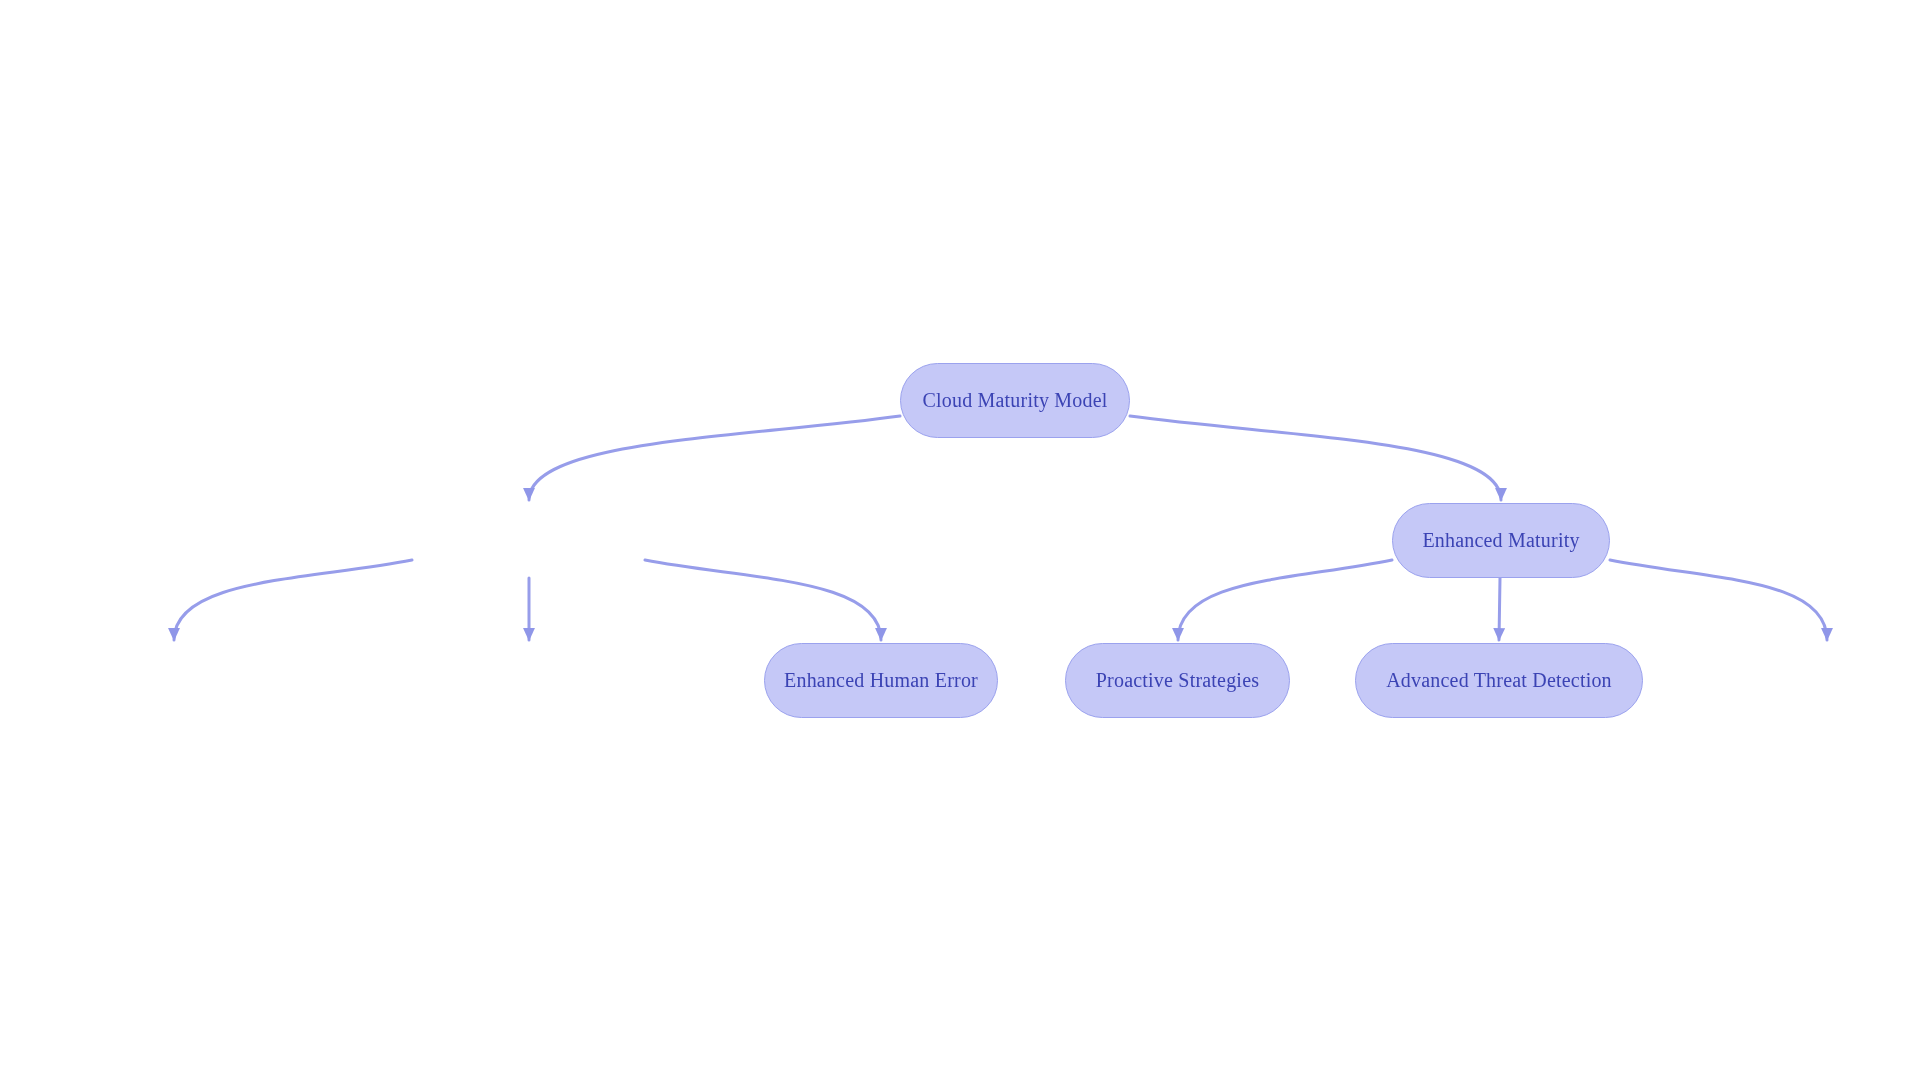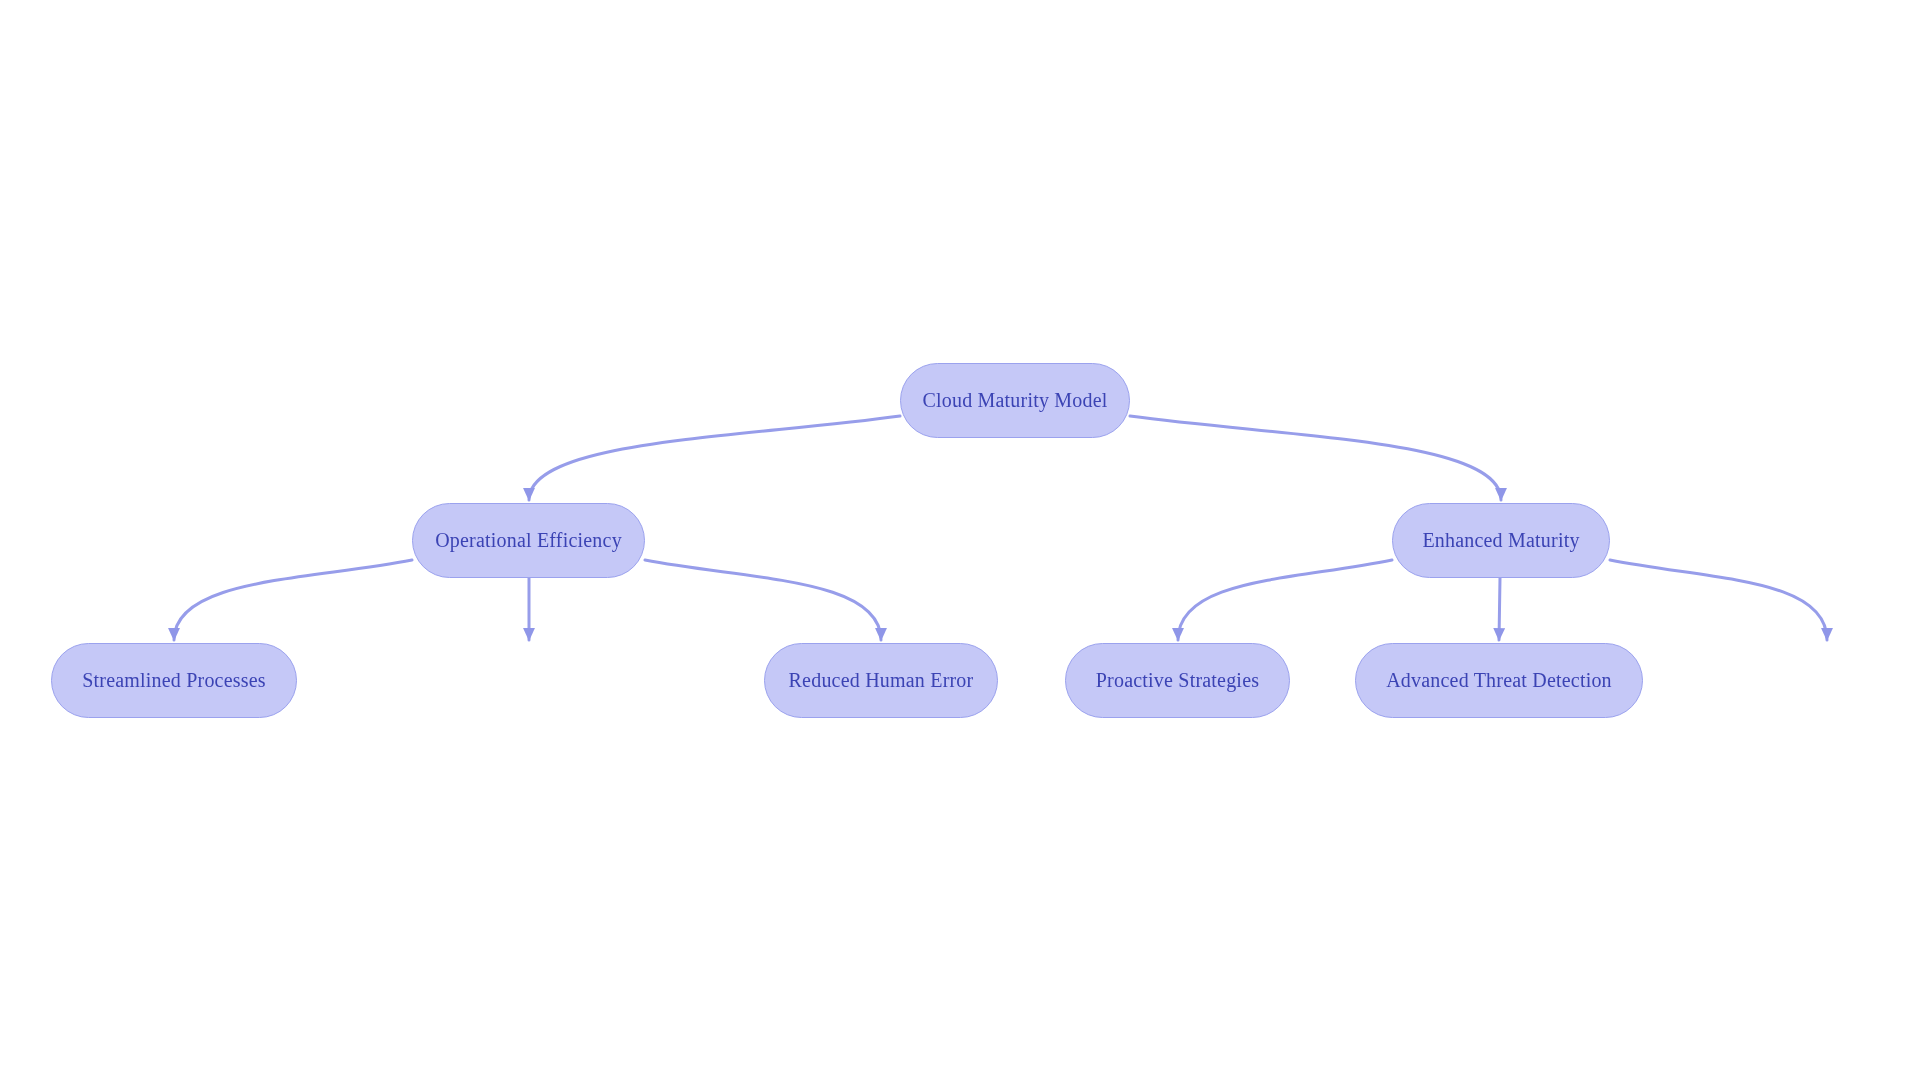--- a/index.html
+++ b/index.html
@@ -67,27 +67,25 @@
     <path class="edge" marker-end="url(#arrow)" d="M372,560 C270,580 134,578 134,640"></path>
     <path class="edge" marker-end="url(#arrow)" d="M489,578 L489,640"></path>
     <path class="edge" marker-end="url(#arrow)" d="M605,560 C710,580 841,578 841,640"></path>
     <path class="edge" marker-end="url(#arrow)" d="M1352,560 C1255,580 1138,578 1138,640"></path>
     <path class="edge" marker-end="url(#arrow)" d="M1460,578 L1459,640"></path>
     <path class="edge" marker-end="url(#arrow)" d="M1570,560 C1672,580 1787,578 1787,640"></path>
   </svg>
 
   <div class="node" style="left:860px; top:363px; width:230px;">Cloud Maturity Model</div>
 
-  <div class="node" style="left:372px; top:503px; width:233px;">Operational Efficiency</div>
 
   <div class="node" style="left:1352px; top:503px; width:218px;">Enhanced Maturity</div>
 
-  <div class="node" style="left:11px; top:643px; width:246px;">Streamlined Processes</div>
 
 
-  <div class="node" style="left:724px; top:643px; width:234px;">Reduced Human Error</div>
+  <div class="node" style="left:724px; top:643px; width:234px;">Enhanced Human Error</div>
 
   <div class="node" style="left:1315px; top:643px; width:288px;">Advanced Threat Detection</div>
 
   <div class="node" style="left:1025px; top:643px; width:225px;">Proactive Strategies</div>
 
 
 </div>
 
 </body></html>

